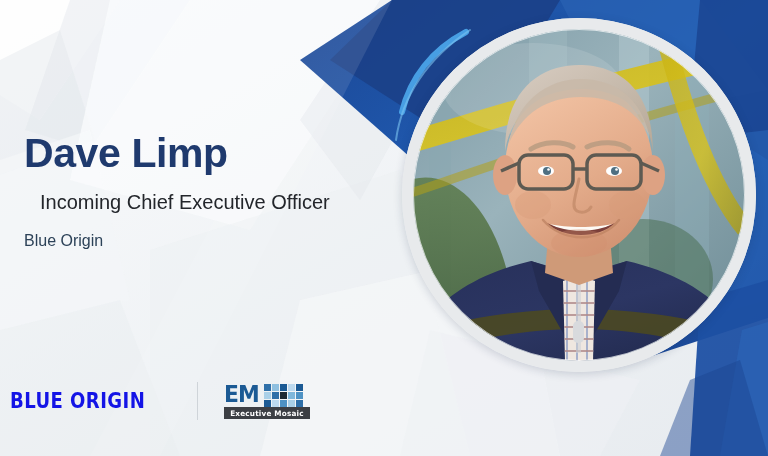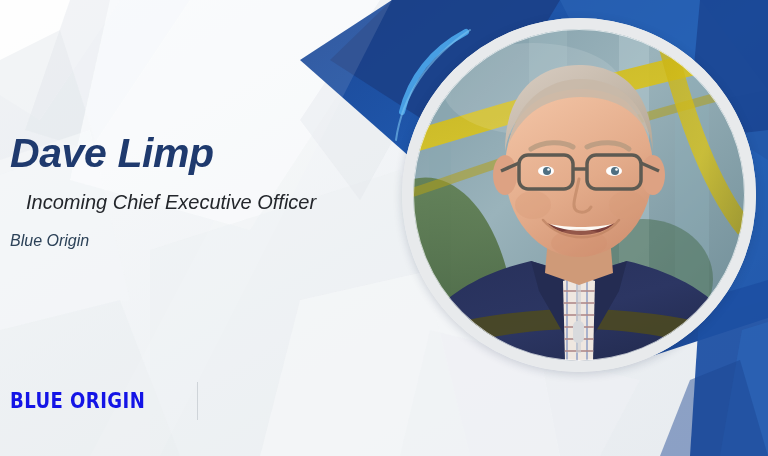--- a/index.html
+++ b/index.html
@@ -8,21 +8,21 @@
     font-family:"Liberation Sans","DejaVu Sans",sans-serif;
     background:#f4f6f8;
   }
   #card{
     position:relative;width:768px;height:456px;overflow:hidden;
     background:linear-gradient(110deg,#f7f8fa 0%,#eef1f4 45%,#f2f4f6 70%,#e9edf1 100%);
   }
   .bg-svg{position:absolute;inset:0;width:768px;height:456px;display:block;}
 
   
-  .text-block{position:absolute;left:10px;top:132px;width:360px;z-index:6;font-style:italic;}
+  .text-block{position:absolute;left:24px;top:132px;width:360px;z-index:6;}
   .person-name{
     font-size:41px;font-weight:700;letter-spacing:-0.4px;
     color:#1f3a6e;line-height:1.05;margin:0 0 16px 0;white-space:nowrap;
   }
   .person-role{
     font-size:20px;font-weight:400;color:#23262b;line-height:1.15;
     margin:0 0 18px 16px;white-space:nowrap;
   }
   .person-org{
     font-size:16px;font-weight:400;color:#2c4258;line-height:1.15;margin:0;
@@ -275,15 +275,40 @@
     <div class="person-role">Incoming Chief Executive Officer</div>
     <div class="person-org">Blue Origin</div>
   </div>
 
   <div class="logo-row">
 
     <div class="bo-logo">BLUE ORIGIN</div>
 
     <div class="logo-divider"></div>
 
+    <div class="em-logo">
+      <div class="em-top">
+        <span class="em-letters">EM</span>
+        <span class="em-mosaic" id="em-mosaic">
+            <i style="background: rgb(46, 111, 168);"></i>
+            <i style="background: rgb(143, 192, 224);"></i>
+            <i style="background: rgb(27, 90, 148);"></i>
+            <i style="background: rgb(188, 217, 238);"></i>
+            <i style="background: rgb(27, 90, 148);"></i>
+            <i style="background: rgb(169, 208, 232);"></i>
+            <i style="background: rgb(46, 111, 168);"></i>
+            <i style="background: rgb(31, 42, 51);"></i>
+            <i style="background: rgb(127, 183, 219);"></i>
+            <i style="background: rgb(78, 146, 196);"></i>
+            <i style="background: rgb(27, 90, 148);"></i>
+            <i style="background: rgb(188, 217, 238);"></i>
+            <i style="background: rgb(78, 146, 196);"></i>
+            <i style="background: rgb(169, 208, 232);"></i>
+            <i style="background: rgb(46, 111, 168);"></i>
+          </span>
+      </div>
+      <div class="em-name-bar">
+        <span class="em-name">Executive Mosaic</span>
+      </div>
+    </div>
   </div>
 
 </div>
 
 </body></html>

